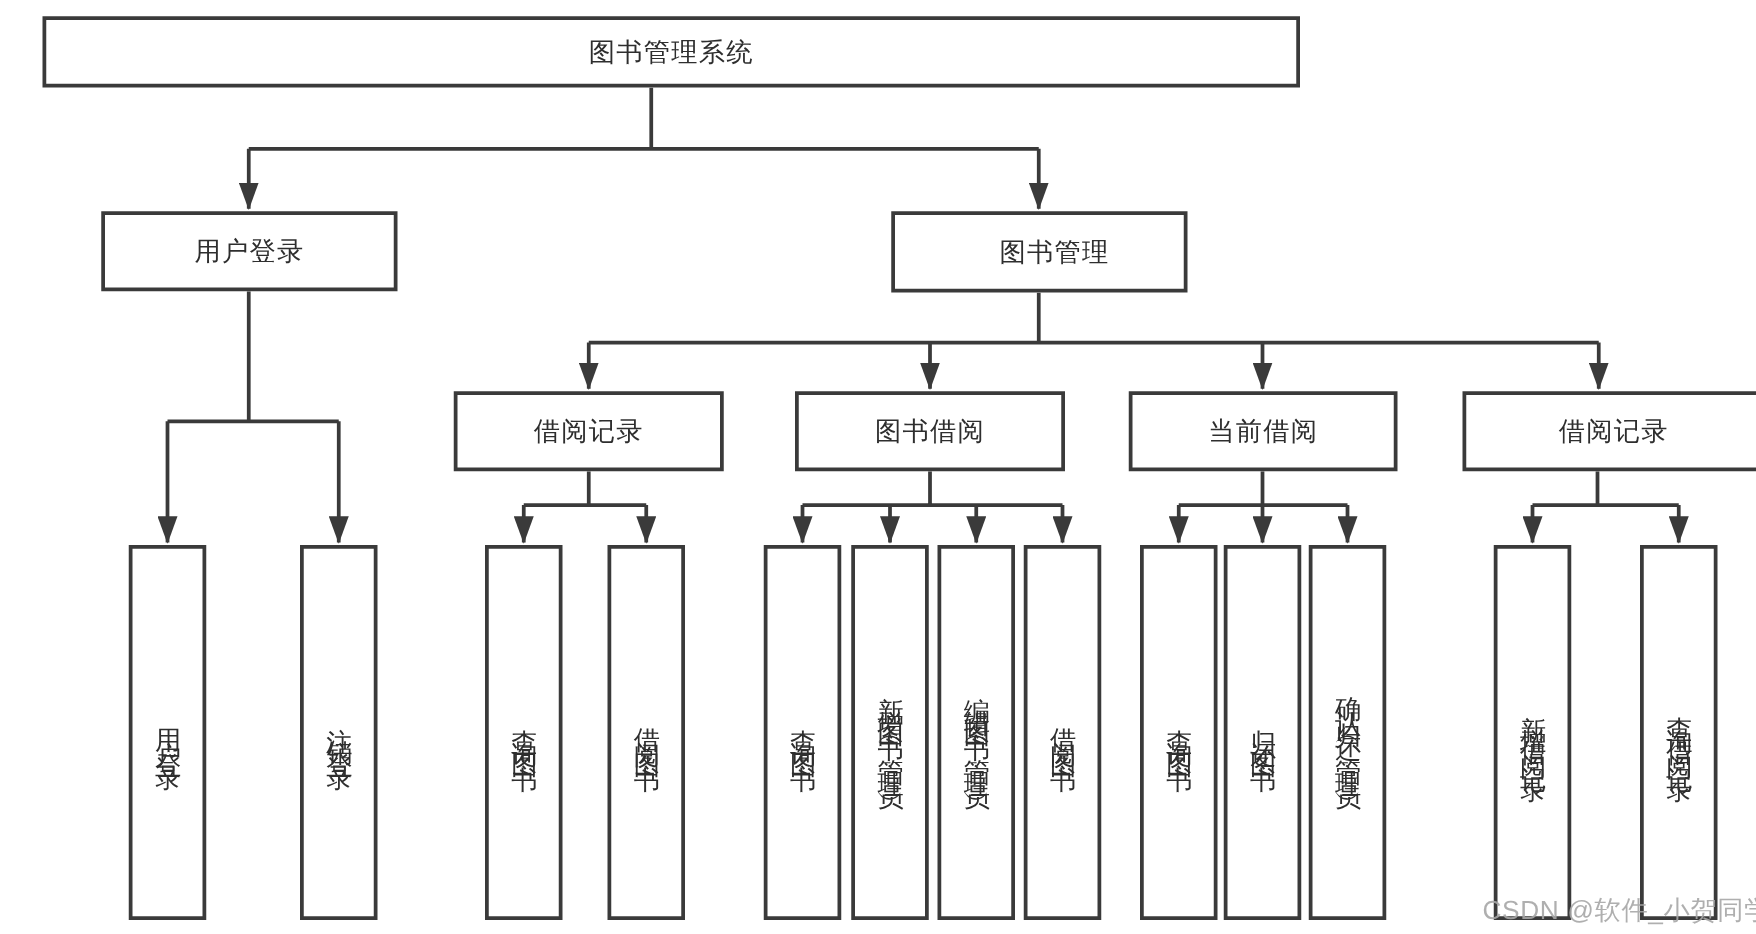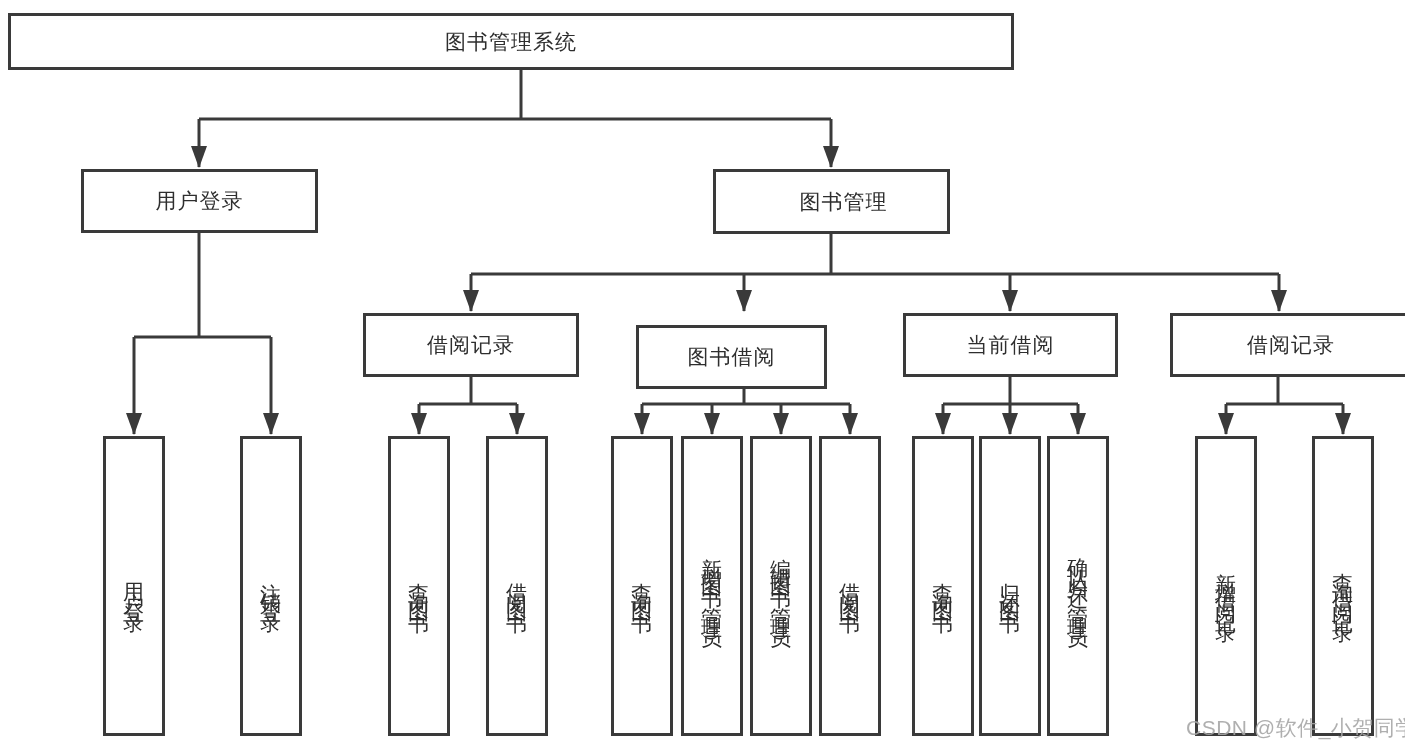--- a/index.html
+++ b/index.html
@@ -30,28 +30,28 @@
   }
   .v-label {
     writing-mode: vertical-rl;
     text-orientation: mixed;
     font-size: 21px;
     letter-spacing: 10px;
     line-height: 1.1;
     white-space: nowrap;
   }
   
-  .n-root   { left: 8px;  top: 13px;  width: 1006px; height: 57px; }
+  .n-root   { left: 34px;  top: 13px;  width: 1006px; height: 57px; }
   
   .n-login  { left: 81px;  top: 169px; width: 237px;  height: 64px; }
   .n-mgmt   { left: 713px; top: 169px; width: 237px;  height: 65px; padding-left: 24px; }
   
   .n-l3     { top: 313px;  height: 64px; }
   .n-new    { left: 363px;  width: 216px; }
-  .n-borrow { left: 636px;  width: 191px; margin-top: 12px; }
+  .n-borrow { left: 636px;  width: 216px; }
   .n-cur    { left: 903px;  width: 215px; justify-content: center; }
   .n-rec    { left: 1170px; width: 242px; }
   
   .leaf     { top: 436px; height: 300px; width: 62px; }
   .lf-1  { left: 103px; }
   .lf-2  { left: 240px; }
   .lf-3  { left: 388px; }
   .lf-4  { left: 486px; }
   .lf-5  { left: 611px; }
   .lf-6  { left: 681px; }

